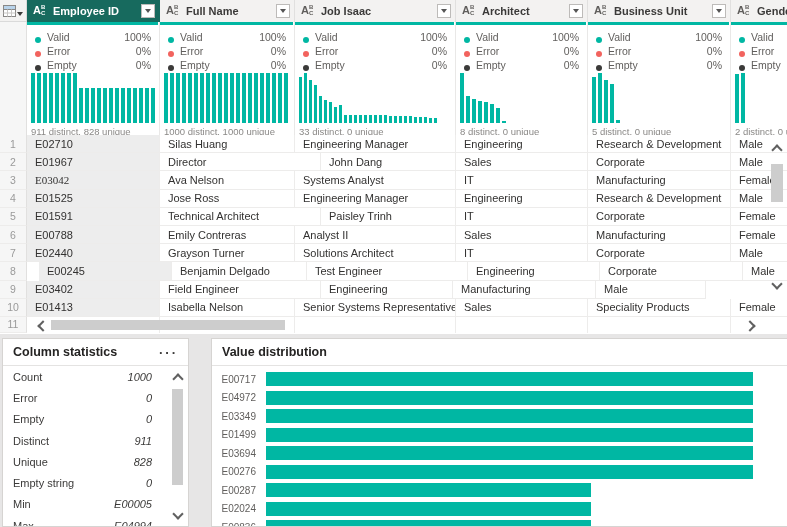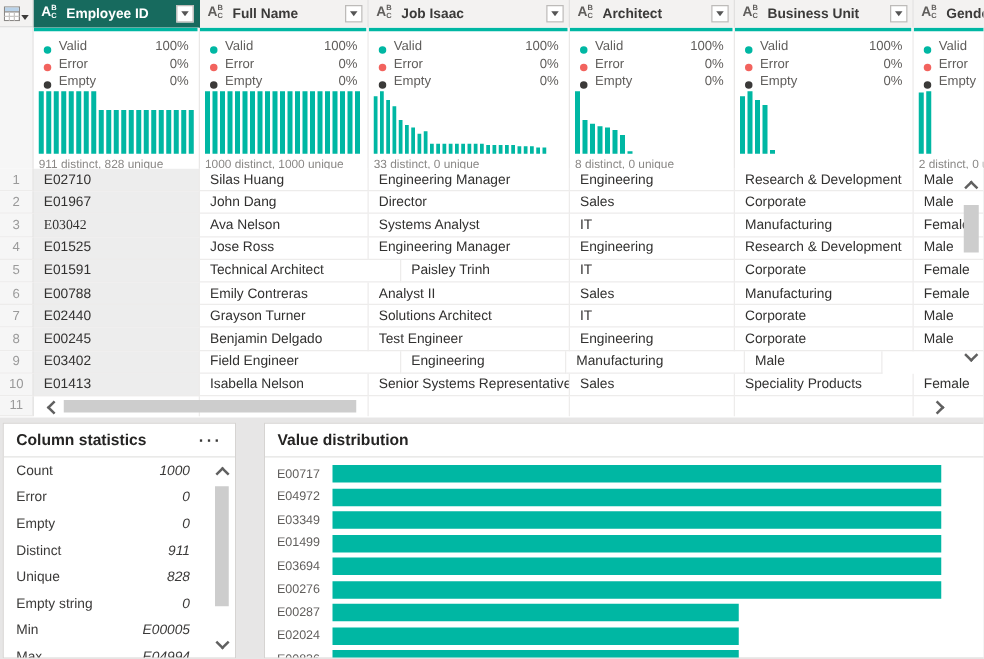--- a/index.html
+++ b/index.html
@@ -368,20 +368,21 @@
               <span class="pct">0%</span>
             </div>
           </div>
           <div class="hist">
             <span class="hbar" style="width: 4px; margin-right: 2px; height: 46.5px; background: rgb(0, 183, 163);"></span>
             <span class="hbar" style="width: 4px; margin-right: 2px; height: 50px; background: rgb(0, 183, 163);"></span>
             <span class="hbar" style="width: 4px; margin-right: 2px; height: 43px; background: rgb(0, 183, 163);"></span>
             <span class="hbar" style="width: 4px; margin-right: 2px; height: 39px; background: rgb(0, 183, 163);"></span>
             <span class="hbar" style="width: 4px; margin-right: 2px; height: 3px; background: rgb(0, 183, 163);"></span>
           </div>
+          <div class="distinct">5 distinct, 0 unique</div>
         </div>
         <div class="pcell" style="width: 110px;">
           <div class="qbar" style="background: rgb(0, 183, 163);"></div>
           <div class="quality">
             <div class="qrow">
               <span class="dot" style="background: rgb(0, 183, 163);"></span>
               <span>Valid</span>
             </div>
             <div class="qrow">
               <span class="dot" style="background: rgb(242, 99, 94);"></span>
@@ -405,22 +406,22 @@
           <div class="cell selcol" style="width: 133px;">E02710</div>
           <div class="cell" style="width: 135px;">Silas Huang</div>
           <div class="cell" style="width: 161px;">Engineering Manager</div>
           <div class="cell" style="width: 132px;">Engineering</div>
           <div class="cell" style="width: 143px;">Research &amp; Development</div>
           <div class="cell" style="width: 110px;">Male</div>
         </div>
         <div class="drow">
           <div class="rownum">2</div>
           <div class="cell selcol" style="width: 133px;">E01967</div>
+          <div class="cell" style="width: 161px;">Director</div>
           <div class="cell" style="width: 135px;">John Dang</div>
-          <div class="cell" style="width: 161px;">Director</div>
           <div class="cell" style="width: 132px;">Sales</div>
           <div class="cell" style="width: 143px;">Corporate</div>
           <div class="cell" style="width: 110px;">Male</div>
         </div>
         <div class="drow">
           <div class="rownum">3</div>
           <div class="cell selcol" style="width: 133px; font-family: Liberation Serif, serif;">E03042</div>
           <div class="cell" style="width: 135px;">Ava Nelson</div>
           <div class="cell" style="width: 161px;">Systems Analyst</div>
           <div class="cell" style="width: 132px;">IT</div>
@@ -458,21 +459,21 @@
           <div class="rownum">7</div>
           <div class="cell selcol" style="width: 133px;">E02440</div>
           <div class="cell" style="width: 135px;">Grayson Turner</div>
           <div class="cell" style="width: 161px;">Solutions Architect</div>
           <div class="cell" style="width: 132px;">IT</div>
           <div class="cell" style="width: 143px;">Corporate</div>
           <div class="cell" style="width: 110px;">Male</div>
         </div>
         <div class="drow">
           <div class="rownum">8</div>
-          <div class="cell selcol" style="width: 133px;">E00245</div>
+          <div class="cell selcol" style="width: 133px; margin-left: 12px;">E00245</div>
           <div class="cell" style="width: 135px;">Benjamin Delgado</div>
           <div class="cell" style="width: 161px;">Test Engineer</div>
           <div class="cell" style="width: 132px;">Engineering</div>
           <div class="cell" style="width: 143px;">Corporate</div>
           <div class="cell" style="width: 110px;">Male</div>
         </div>
         <div class="drow">
           <div class="rownum">9</div>
           <div class="cell selcol" style="width: 133px;">E03402</div>
           <div class="cell" style="width: 161px;">Field Engineer</div>

